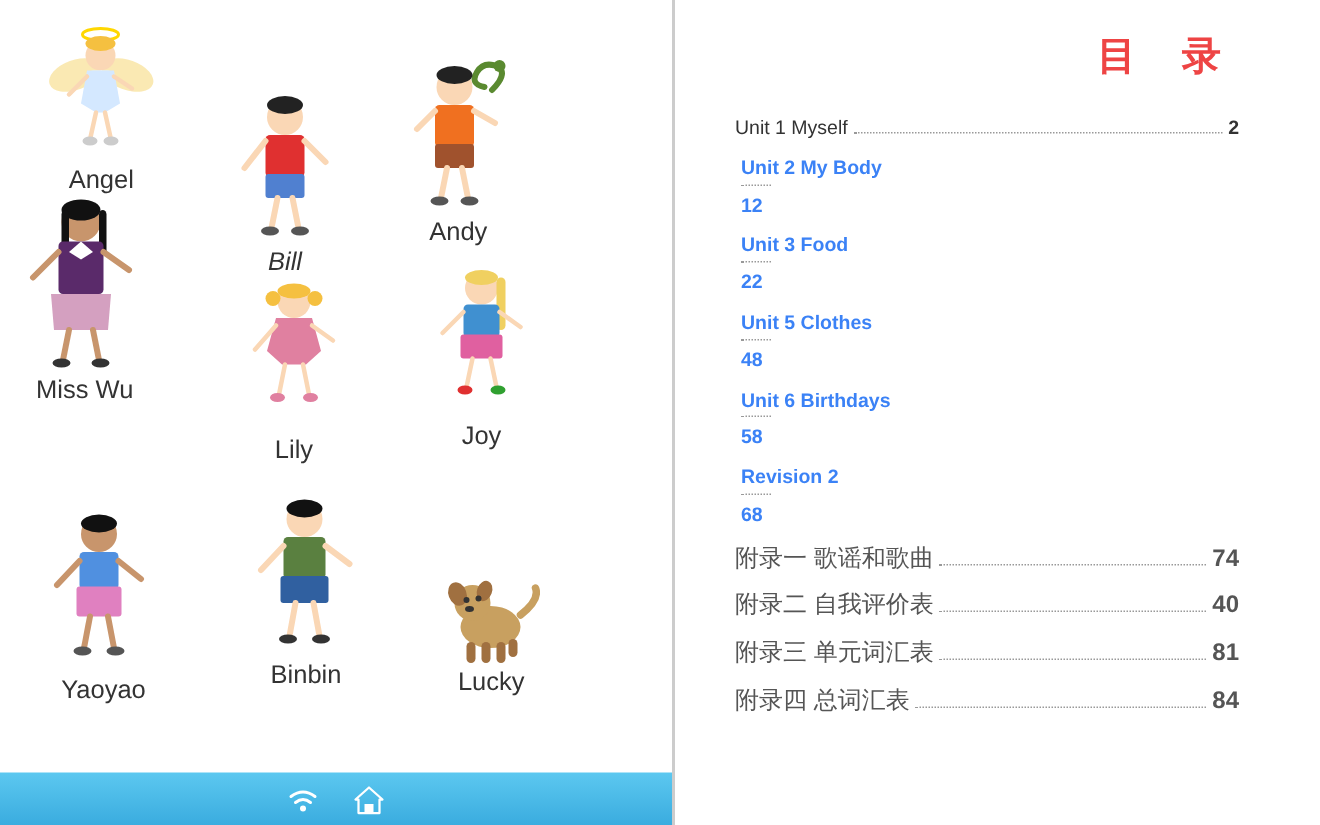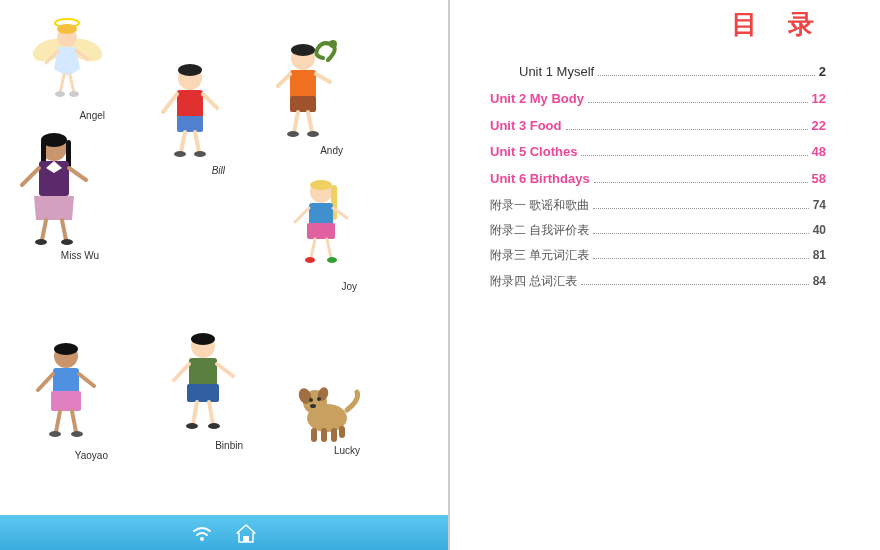--- a/index.html
+++ b/index.html
@@ -21,28 +21,28 @@
       border-right: 2px solid #ccc;
       overflow: hidden;
     }
 
     
     .right-page {
       width: 406px;
       height: 550px;
       background: #fff;
       position: relative;
-      padding: 7px 30px 20px 40px;
+      padding: 20px 30px 20px 40px;
     }
 
     
     .character {
       position: absolute;
-      text-align: right;
-      font-size: 10px;
+      text-align: center;
+      font-size: 17px;
       color: #333;
     }
 
     
     .char-angel { top: 15px; left: 30px; }
     
     .char-bill { top: 60px; left: 155px; font-style: italic; }
     
     .char-andy { top: 40px; left: 268px; }
     
@@ -105,32 +105,32 @@
 
     .toc-item {
       display: flex;
       align-items: baseline;
       margin-bottom: 6px;
       font-size: 13px;
       line-height: 1.6;
     }
 
     .toc-item.bold-red {
-      color: #ec4899;
+      color: #3b82f6;
       font-weight: bold;
+      flex-direction: column;
     }
 
     .toc-item.normal {
       color: #333;
-      margin-left: 29px;
     }
 
     .toc-item.appendix {
       color: #555;
-      font-size: 12px;
+      font-size: 16px;
     }
 
     .toc-label {
       white-space: nowrap;
       flex-shrink: 0;
     }
 
     .toc-dots {
       flex: 1;
       border-bottom: 1px dotted #999;
@@ -246,20 +246,44 @@
 
       <line x1="32" y1="90" x2="28" y2="110" stroke="#c8956c" stroke-width="4" stroke-linecap="round"></line>
       <line x1="48" y1="90" x2="52" y2="110" stroke="#c8956c" stroke-width="4" stroke-linecap="round"></line>
 
       <ellipse cx="27" cy="112" rx="6" ry="3" fill="#333"></ellipse>
       <ellipse cx="53" cy="112" rx="6" ry="3" fill="#333"></ellipse>
     </svg>
     <span>Miss Wu</span>
   </div>
 
+  <div class="character char-lily">
+    <svg class="figure-svg" width="72" height="105" viewBox="0 0 72 105">
+
+      <circle cx="36" cy="16" r="11" fill="#fad7b5"></circle>
+
+      <ellipse cx="36" cy="9" rx="11" ry="5" fill="#f5c040"></ellipse>
+      <circle cx="22" cy="14" r="5" fill="#f5c040"></circle>
+      <circle cx="50" cy="14" r="5" fill="#f5c040"></circle>
+
+      <rect x="24" y="27" width="24" height="22" rx="3" fill="#f0d040"></rect>
+
+      <polygon points="18,49 24,27 48,27 54,49 44,58 28,58" fill="#e080a0"></polygon>
+
+      <line x1="24" y1="32" x2="10" y2="48" stroke="#fad7b5" stroke-width="3" stroke-linecap="round"></line>
+      <line x1="48" y1="32" x2="62" y2="42" stroke="#fad7b5" stroke-width="3" stroke-linecap="round"></line>
+
+      <line x1="30" y1="58" x2="26" y2="78" stroke="#fad7b5" stroke-width="3" stroke-linecap="round"></line>
+      <line x1="42" y1="58" x2="46" y2="78" stroke="#fad7b5" stroke-width="3" stroke-linecap="round"></line>
+
+      <ellipse cx="25" cy="80" rx="5" ry="3" fill="#e080a0"></ellipse>
+      <ellipse cx="47" cy="80" rx="5" ry="3" fill="#e080a0"></ellipse>
+    </svg>
+    <span>Lily</span>
+  </div>
 
   <div class="character char-joy">
     <svg class="figure-svg" width="72" height="105" viewBox="0 0 72 105">
 
       <circle cx="36" cy="16" r="11" fill="#fad7b5"></circle>
 
       <ellipse cx="36" cy="9" rx="11" ry="5" fill="#f0d060"></ellipse>
       <rect x="46" y="9" width="6" height="35" rx="3" fill="#f0d060"></rect>
 
       <rect x="24" y="27" width="24" height="22" rx="3" fill="#4090d0"></rect>
@@ -391,20 +415,25 @@
       <li class="toc-item bold-red">
         <span class="toc-label">Unit 5 Clothes</span>
         <span class="toc-dots"></span>
         <span class="toc-page">48</span>
       </li>
       <li class="toc-item bold-red">
         <span class="toc-label">Unit 6 Birthdays</span>
         <span class="toc-dots"></span>
         <span class="toc-page">58</span>
       </li>
+      <li class="toc-item bold-red">
+        <span class="toc-label">Revision 2</span>
+        <span class="toc-dots"></span>
+        <span class="toc-page">68</span>
+      </li>
       <li class="toc-item appendix">
         <span class="toc-label">附录一 歌谣和歌曲</span>
         <span class="toc-dots"></span>
         <span class="toc-page">74</span>
       </li>
       <li class="toc-item appendix">
         <span class="toc-label">附录二 自我评价表</span>
         <span class="toc-dots"></span>
         <span class="toc-page">40</span>
       </li>

